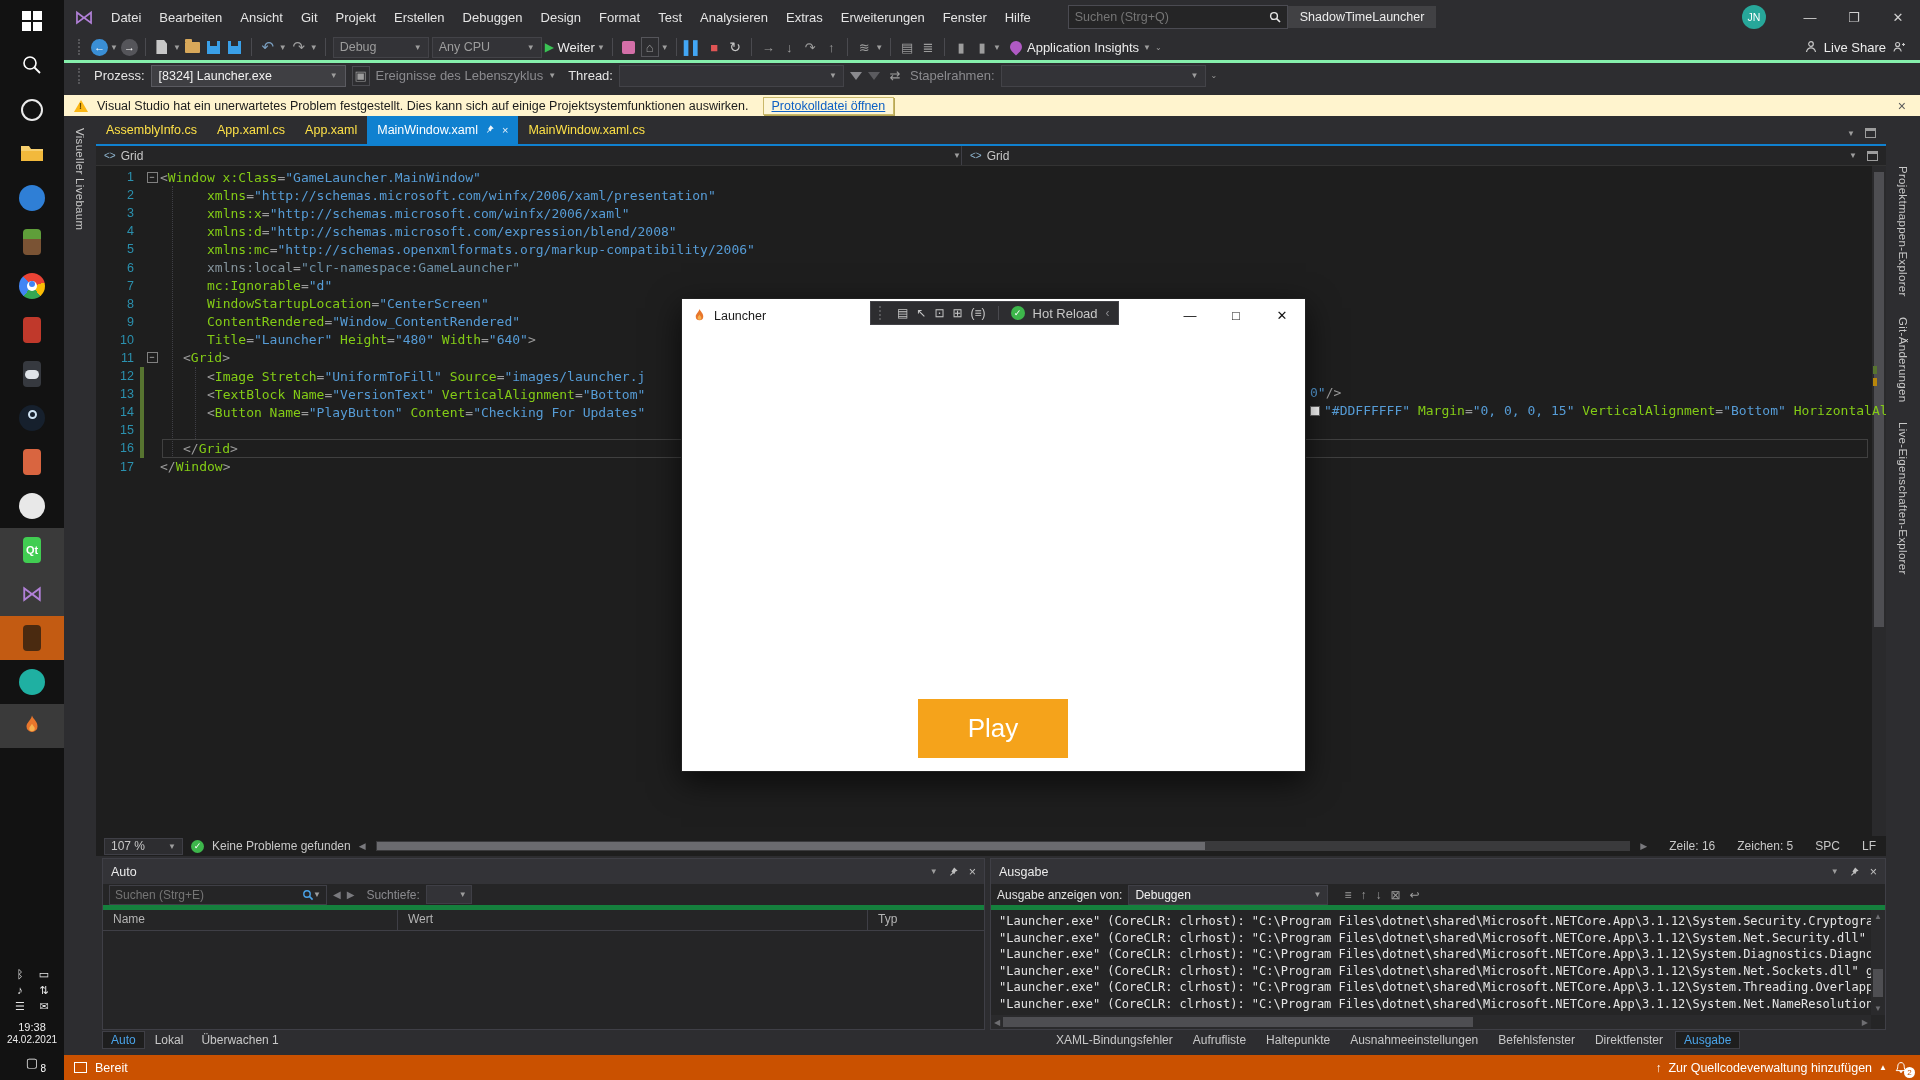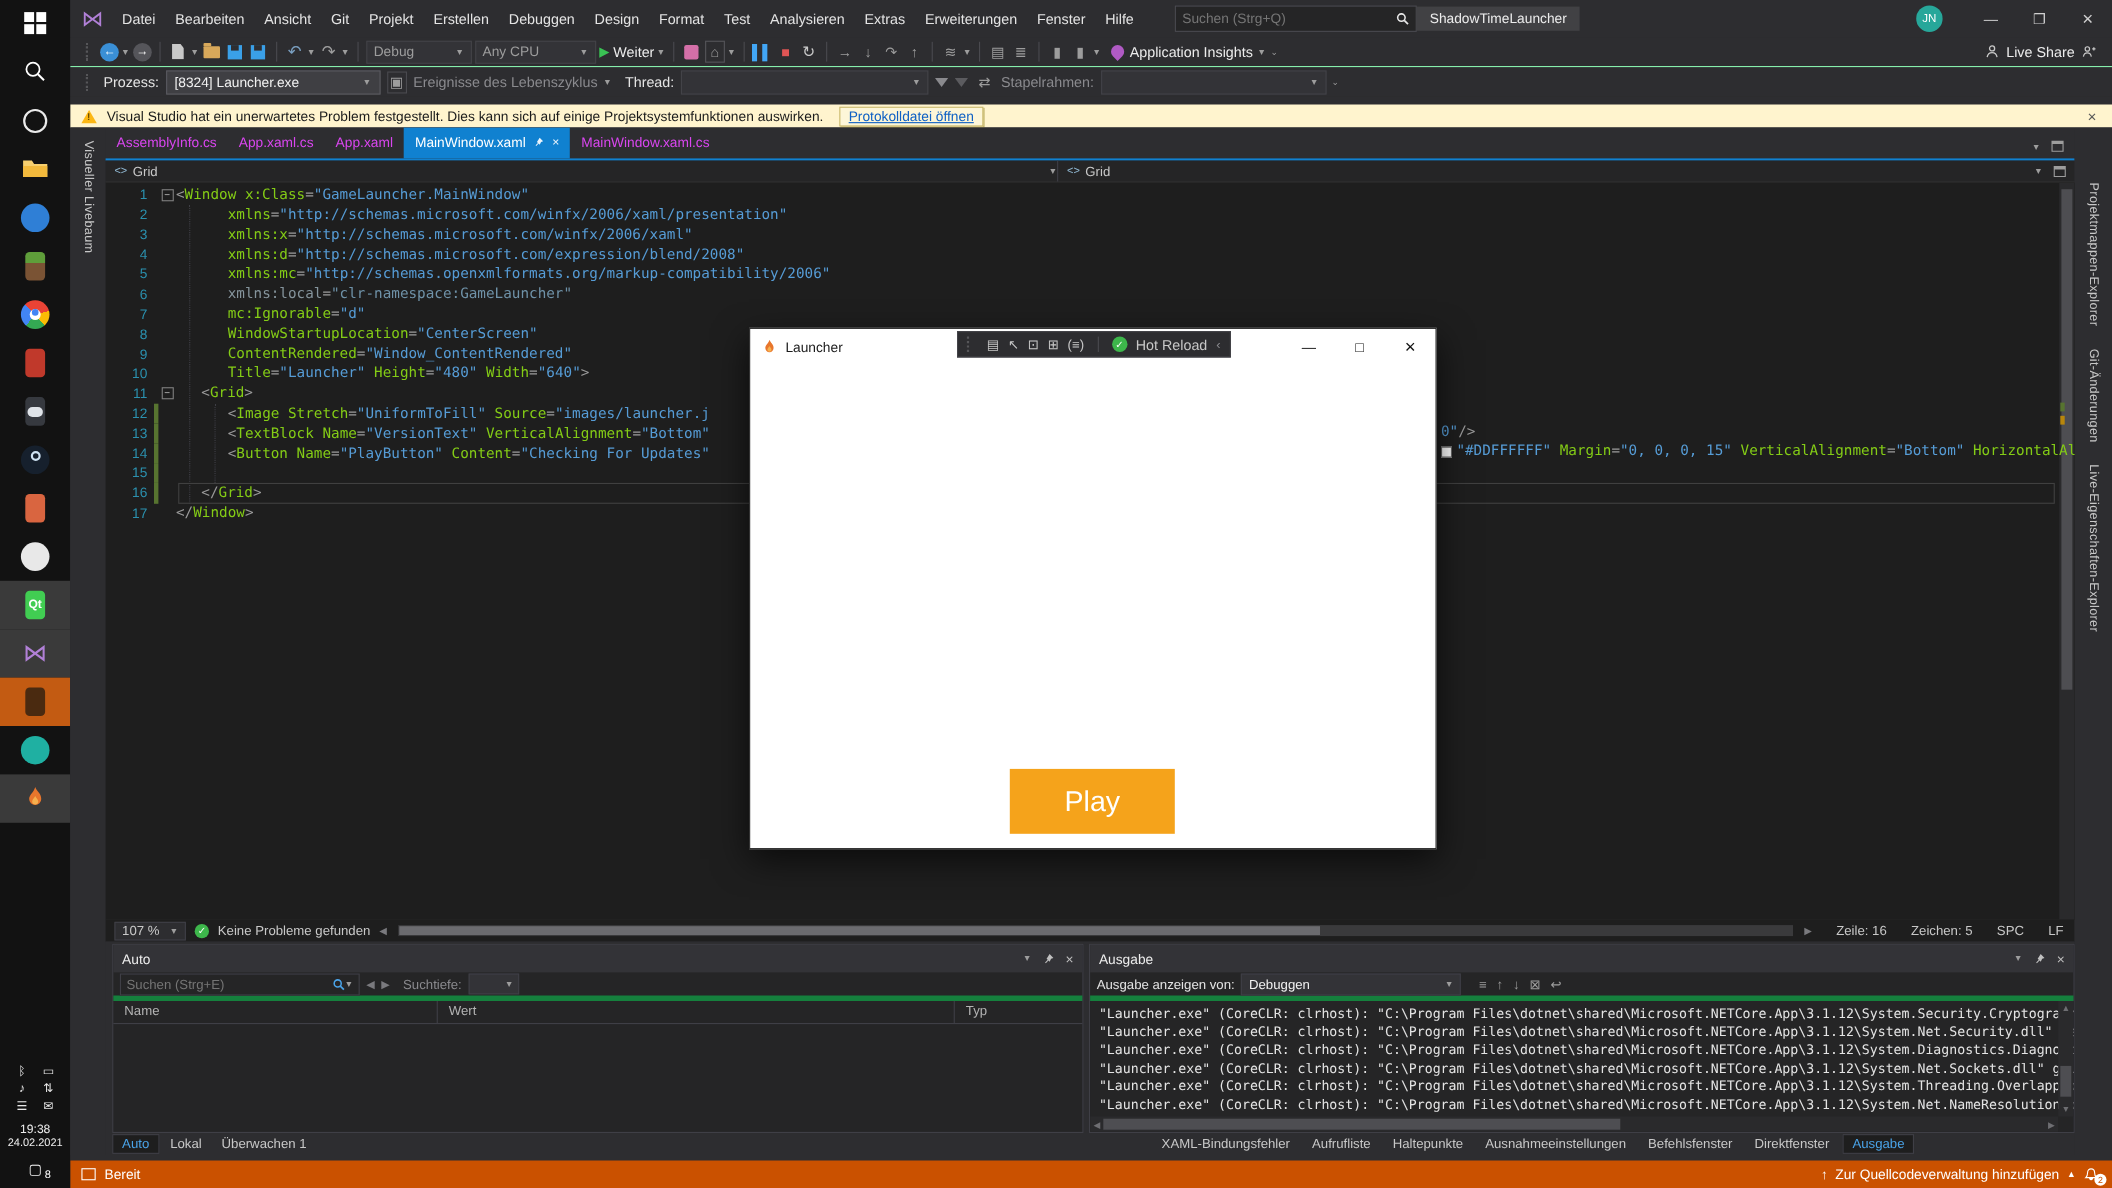--- a/index.html
+++ b/index.html
@@ -46,40 +46,40 @@
   .play{color:#3ac254;font-size:12px}
   .folder{width:15px;height:11px;background:#d8a85a;position:relative;border-radius:1px}
   .folder:before{content:"";position:absolute;top:-3px;left:0;width:7px;height:3px;background:#d8a85a;border-radius:1px 1px 0 0}
   .flop{width:13px;height:13px;background:#3aa0e8;position:relative}
   .flop:before{content:"";position:absolute;top:0;left:3px;width:7px;height:5px;background:#2d2d30}
   .doc{width:11px;height:14px;background:#c8c8c8;clip-path:polygon(0 0,70% 0,100% 30%,100% 100%,0 100%)}
   .pinbox{display:flex;align-items:center;color:#ececec;gap:5px;margin-left:6px}
   .aipin{width:12px;height:12px;border-radius:50% 50% 50% 0;background:#b05ac4;transform:rotate(-45deg)}
   .lsh{display:flex;align-items:center;gap:6px;color:#ececec;margin-left:auto;margin-right:14px}
   
-  .dbgrow{height:28px;display:flex;align-items:center;background:#2d2d30;padding-left:10px;gap:6px;border-top:1px solid #86efac}
+  .dbgrow{height:28px;display:flex;align-items:center;background:#2d2d30;padding-left:10px;gap:6px;border-top:3px solid #86efac}
   .dbgrow .lbl{color:#e4e4e4}
   .dbgrow .lbl.dim{color:#8a8a8e}
   .pcombo{height:22px;background:#3f3f43;border:1px solid #5a5a60;display:flex;align-items:center;padding:0 7px;color:#f1f1f1;font-size:12.5px}
   .ecombo{height:22px;width:225px;background:#333337;border:1px solid #434348;display:flex;align-items:center;padding:0 6px}
   .funnel{width:0;height:0;border-left:6px solid transparent;border-right:6px solid transparent;border-top:8px solid #8a8a8e}
   
   .gapline{height:7px;background:#2d2d30}
   .infobar{height:21px;background:#fff4ce;display:flex;align-items:center;color:#1b1b1b;font-size:12.5px;padding:0 10px}
   .warntri{width:0;height:0;border-left:7px solid transparent;border-right:7px solid transparent;border-bottom:12px solid #fcb714;position:relative;margin-right:9px}
   .warntri:after{content:"!";position:absolute;left:-2px;top:1px;font-size:9px;font-weight:bold;color:#6b4c00}
   .linkbox{margin-left:14px;background:#fdf6d8;border:1px solid #c9b86a;box-shadow:1px 1px 0 #b7a755;padding:1px 8px;color:#0e60c4;text-decoration:underline;cursor:pointer}
   .ib-close{margin-left:auto;color:#5a5a5a;font-size:14px;padding-right:4px}
   
   .main{height:934px;display:flex;background:#2d2d30}
   .vstrip{width:32px;background:#2d2d30;display:flex;flex-direction:column;align-items:center}
   .vtab{writing-mode:vertical-rl;font-size:11.5px;color:#c8c8c8;letter-spacing:.3px}
   .center{width:1790px;display:flex;flex-direction:column}
   .tabbar{height:30px;display:flex;align-items:flex-end;background:#2d2d30;border-bottom:2px solid #1081d0}
-  .tab{height:28px;display:flex;align-items:center;padding:0 10px;color:#d946ef;font-size:12.5px;gap:7px}
+  .tab{height:28px;display:flex;align-items:center;padding:0 10px;color:#fde047;font-size:12.5px;gap:7px}
   .tab.active{background:#1081d0;color:#fff}
   .tab .tic{font-size:11px;color:#e8f2fb}
   .tabbar-right{margin-left:auto;display:flex;align-items:center;gap:10px;padding:0 10px 6px 0;color:#9d9d9d}
   .crumb{height:20px;background:#252526;border-bottom:1px solid #333;display:flex;align-items:center;font-size:12px;color:#c8c8c8}
   .crumb .cell{display:flex;align-items:center;gap:5px;padding:0 8px;height:100%}
   .crumb .half-sp{flex:0 0 865px;display:flex;align-items:center;justify-content:space-between}
   .crumb .vdiv{width:1px;height:100%;background:#3f3f46}
   .codeicon{color:#8fb6d0;font-size:10px}
   .splitico{width:11px;height:10px;border:1px solid #9d9d9d;border-top-width:3px}
   
@@ -94,21 +94,21 @@
   .cl.caret:after{content:"";position:absolute;left:66px;right:18px;top:0;bottom:0;border:1px solid #404040;pointer-events:none}
   .sg-p{color:#9b9b9b}.sg-n{color:#84cc16}.sg-s{color:#569cd6}.sg-d{color:#85949c}.sg-x{color:#6f92a8}
   .guide{position:absolute;width:0;border-left:1px dotted #3f3f46}
   .frag{position:absolute;white-space:pre;font-family:"DejaVu Sans Mono",monospace;font-size:13px;display:flex;align-items:center}
   .swatch{display:inline-block;width:10px;height:10px;background:#fff;border:1px solid #666;margin-right:4px}
   .vsb{position:absolute;right:0;top:0;width:14px;height:100%;background:#2a2a2c}
   .vsb .thumb{position:absolute;left:2px;right:2px;top:6px;height:455px;background:#4e4e52}
   .vsb .mk{position:absolute;left:1px;width:4px;height:8px}
   
   .estat{height:20px;background:#1e1e1e;display:flex;align-items:center;gap:8px;padding:0 10px 0 8px;color:#c8c8c8;font-size:12px}
-  .zoombox{border:1px solid #3f3f46;background:#2d2d30;height:17px;display:flex;align-items:center;gap:10px;padding:0 6px}
+  .zoombox{border:1px solid #3f3f46;background:#2d2d30;height:17px;display:flex;align-items:center;gap:24px;padding:0 6px}
   .okdot{width:13px;height:13px;border-radius:50%;background:#3db64b;color:#fff;font-size:9px;display:flex;align-items:center;justify-content:center}
   .hsb{flex:1;height:10px;background:#3a3a3c;position:relative;margin:0 2px}
   .hsb .thumb{position:absolute;left:1px;top:1px;bottom:1px;width:66%;background:#6b6b6f}
   .arr{color:#7a7a7e;font-size:9px}
   .estat .rlab{margin-left:14px}
   
   .panels{height:194px;background:#2d2d30;position:relative}
   .panel{position:absolute;top:2px;bottom:20px;background:#252526;border:1px solid #3f3f46;display:flex;flex-direction:column}
   .phead{height:25px;background:#333337;display:flex;align-items:center;padding:0 8px;color:#ececec;font-size:12.5px}
   .phead .ic{margin-left:auto;display:flex;gap:10px;color:#c0c0c0;align-items:center}

